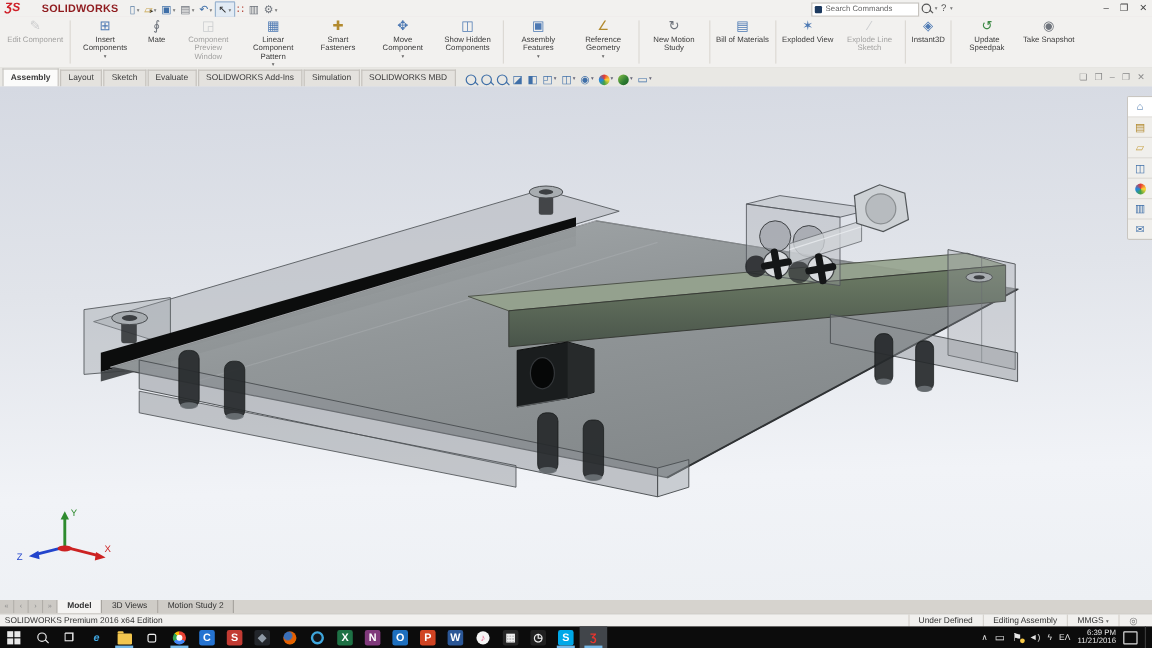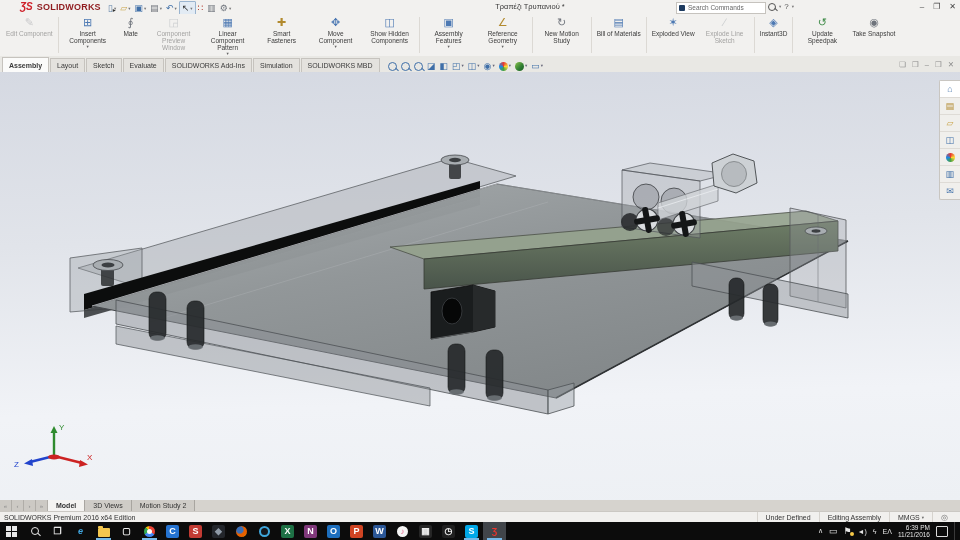--- a/index.html
+++ b/index.html
@@ -1,20 +1,20 @@
 <!DOCTYPE html>
 <html><head>
 <meta charset="utf-8">
 <style>
   html,body{margin:0;padding:0;background:#444;}
   .screen{position:relative;width:960px;height:540px;overflow:hidden;background:#f2f1ef;
     font-family:"Liberation Sans",sans-serif;-webkit-font-smoothing:antialiased;}
   
   .titlebar{position:absolute;top:0;left:0;right:0;height:14px;background:#f2f1ef;border-bottom:1px solid #e3e0db;}
-  .logo{position:absolute;left:20px;top:1px;display:flex;align-items:flex-end;gap:4px;height:12px;}
+  .logo{position:absolute;left:4px;top:1px;display:flex;align-items:flex-end;gap:18px;height:12px;}
   .brandmark{color:#cf2029;font-weight:bold;font-style:italic;font-size:10px;line-height:12px;}
   .brand{color:#8f1b1e;font-weight:bold;font-size:9px;letter-spacing:.2px;line-height:12px;}
   .flyout{font-size:6px;color:#333;margin-left:8px;}
   .qat{position:absolute;left:106px;top:1px;display:flex;align-items:center;}
   .qi{display:flex;align-items:center;height:12px;padding:0 2px;}
   .qi .g{font-size:9px;line-height:12px;}
   .qi .c{font-size:4.5px;color:#777;margin-left:1px;}
   .qi.active{border:1px solid #9ab4cf;background:#e2ebf4;border-radius:1px;}
   .title-center{position:absolute;left:100px;right:0;top:2px;text-align:center;font-size:7.5px;color:#3a3a3a;pointer-events:none;}
   .search{position:absolute;left:676px;top:1.5px;width:84px;height:10px;background:#fff;border:1px solid #c6c3be;
@@ -132,21 +132,20 @@
           <span class="g" style="color: rgb(176, 58, 46);">∷</span>
         </span>
       <span class="qi">
           <span class="g" style="color: rgb(111, 116, 124);">▥</span>
         </span>
       <span class="qi">
           <span class="g" style="color: rgb(111, 116, 124);">⚙</span>
           <span class="c">▾</span>
         </span>
     </div>
-    <div class="title-center">Τραπέζι Τρυπανιού *</div>
     <div class="search">
       <span class="sq"></span>
       <span>Search Commands</span>
     </div>
     <div class="search-ctl">
       <span class="mag"></span>
       <span class="cmini">▾</span>
       <span class="q">?</span>
       <span class="cmini">▾</span>
     </div>

